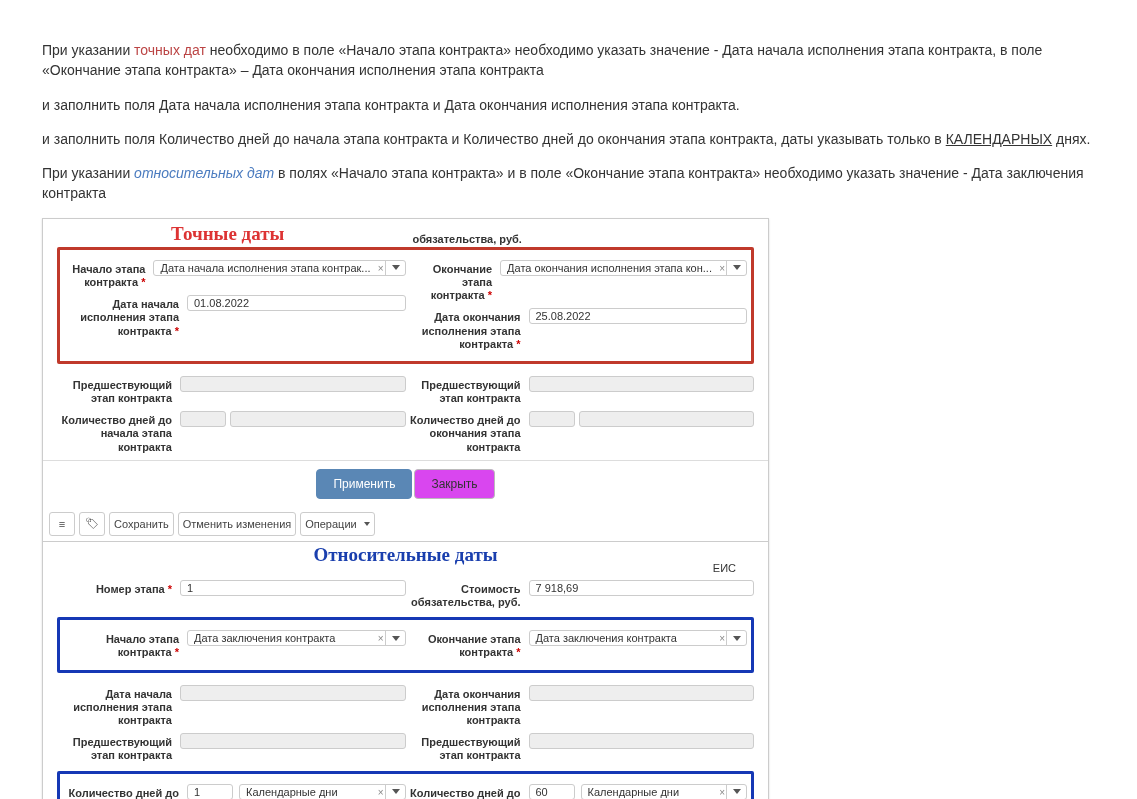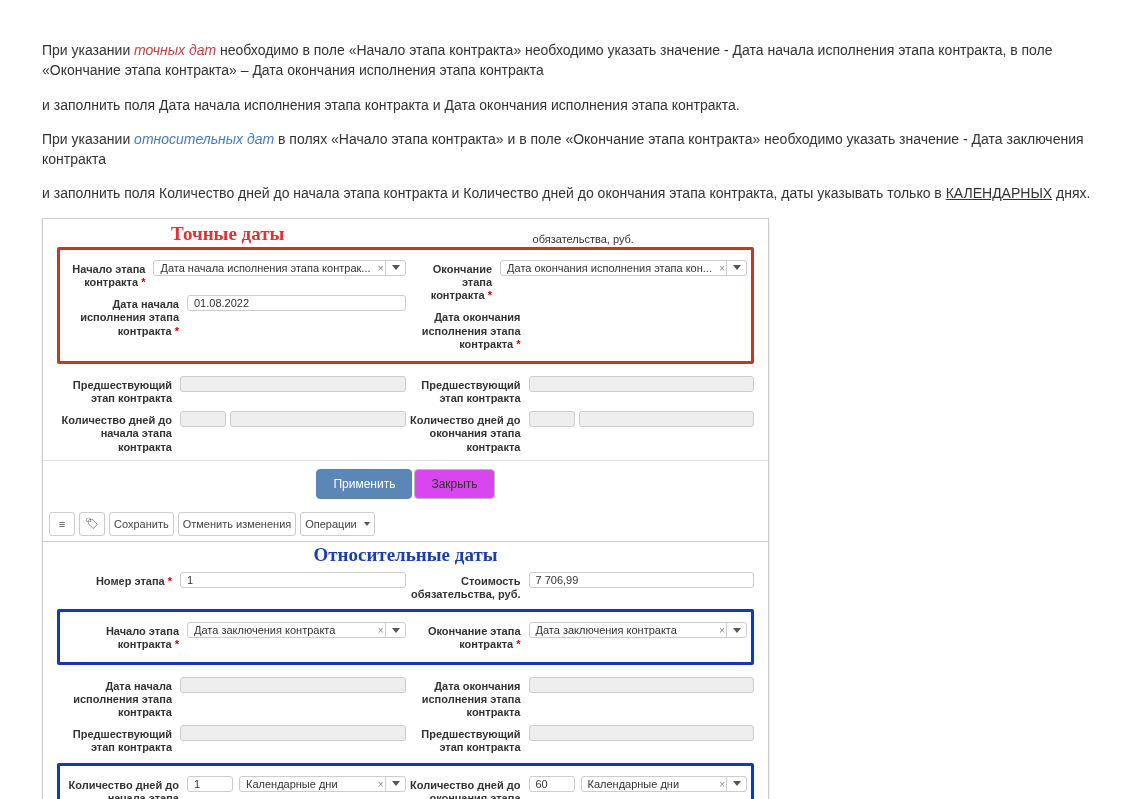--- a/index.html
+++ b/index.html
@@ -1,26 +1,26 @@
 <!DOCTYPE html>
 <html><head>
 <meta charset="utf-8">
 <style>
 html,body{margin:0;padding:0;font-family:Arial,Helvetica,sans-serif;font-size:13px;color:#333;background:#fff}
 .page{max-width:1090px;padding:40px 24px 24px 42px}
 .para{font-size:14px;line-height:1.45;margin:0 0 14px 0}
-.em-red{color:#b44;font-style:italic}
+.em-red{color:#b44;}
 .em-blue{color:#4a7bbf;font-style:italic}
 .ul{text-decoration:underline}
 
 .shot{border:1px solid #ccc;box-shadow:0 1px 2px rgba(0,0,0,.15);background:#fff;position:relative;width:725px;margin-top:6px}
 .form-body{padding:0 14px}
 .shot-title{color:#d33;font-family:"Times New Roman",serif;font-weight:700;font-size:19px;text-align:center;padding:4px 0 0 0}
 .shot-title2{color:#1a3fae;font-family:"Times New Roman",serif;font-weight:700;font-size:19px;text-align:center;padding:2px 0 0 0}
-.top-note{font-size:11px;color:#333;font-weight:400;text-align:center}
+.top-note{font-size:11px;color:#333;font-weight:700;text-align:left}
 .two-col{display:flex;}
 .col{flex:1;min-width:0}
 .row{display:flex;align-items:flex-start;gap:8px;margin:6px 0}
 .lbl{width:115px;text-align:right;font-size:11px;line-height:1.2;padding-top:3px;color:#333}
 .lbl.bold{font-weight:700}
 .req::after{content:" *";color:#c00}
 .field{flex:1;display:flex;gap:4px;align-items:center}
 .inp,.sel{height:16px;border:1px solid #ccc;border-radius:3px;background:#fff;padding:0 6px;font-size:11px;color:#333;box-sizing:border-box;width:100%;display:flex;align-items:center;white-space:nowrap;overflow:hidden;text-overflow:ellipsis}
 .inp.dis,.sel.dis{background:#eee}
 .sel-wrap{position:relative;flex:1;display:flex}
@@ -47,24 +47,24 @@
 </style>
 </head>
 <body>
 <div class="page">
 
 <p class="para">
   <span>При указании </span><span class="em-red">точных дат</span><span> необходимо в поле «Начало этапа контракта» необходимо указать значение - Дата начала исполнения этапа контракта, в поле «Окончание этапа контракта» – Дата окончания исполнения этапа контракта</span>
 </p>
 <p class="para">и заполнить поля Дата начала исполнения этапа контракта и Дата окончания исполнения этапа контракта.</p>
 <p class="para">
-  <span>При указании </span><span class="em-blue">относительных дат</span><span> в полях «Начало этапа контракта» и в поле «Окончание этапа контракта» необходимо указать значение - Дата заключения контракта</span>
+  <span>и заполнить поля Количество дней до начала этапа контракта и Количество дней до окончания этапа контракта, даты указывать только в </span><span class="ul">КАЛЕНДАРНЫХ</span><span> днях.</span>
 </p>
 <p class="para">
-  <span>и заполнить поля Количество дней до начала этапа контракта и Количество дней до окончания этапа контракта, даты указывать только в </span><span class="ul">КАЛЕНДАРНЫХ</span><span> днях.</span>
+  <span>При указании </span><span class="em-blue">относительных дат</span><span> в полях «Начало этапа контракта» и в поле «Окончание этапа контракта» необходимо указать значение - Дата заключения контракта</span>
 </p>
 
 <div class="shot">
   <div class="form-body">
     <div class="shot1-head">
       <div class="left">
             <div class="shot-title">Точные даты</div>
           </div>
       <div class="right">
             <div class="top-note">обязательства, руб.</div>
@@ -97,20 +97,23 @@
             <div class="field">
               <div class="sel-wrap">
                 <div class="sel">Дата окончания исполнения этапа кон...</div>
                 <span class="sel-x">×</span>
                 <span class="sel-caret"></span>
               </div>
             </div>
           </div>
           <div class="row">
             <div class="lbl bold req">Дата окончания исполнения этапа контракта</div>
+            <div class="field">
+                  <div class="inp">25.08.2022</div>
+                </div>
           </div>
         </div>
       </div>
     </div>
 
     <div class="two-col">
       <div class="col">
         <div class="row">
           <div class="lbl bold">Предшествующий этап контракта</div>
           <div class="field">
@@ -151,35 +154,36 @@
   <div class="toolbar">
     <div class="tb-btn tb-icon">≡</div>
     <div class="tb-btn tb-icon">🏷</div>
     <div class="tb-btn">Сохранить</div>
     <div class="tb-btn">Отменить изменения</div>
     <div class="tb-btn caret-sm">Операции</div>
   </div>
 
   <div class="form-body">
     <div class="shot-title2">Относительные даты</div>
+    <div class="sub-right">ЕИС</div>
 
     <div class="two-col">
       <div class="col">
         <div class="row">
           <div class="lbl bold req">Номер этапа</div>
           <div class="field">
                 <div class="inp">1</div>
               </div>
         </div>
       </div>
       <div class="col">
         <div class="row">
           <div class="lbl bold">Стоимость обязательства, руб.</div>
           <div class="field">
-                <div class="inp">7 706,99</div>
+                <div class="inp">7 918,69</div>
               </div>
         </div>
       </div>
     </div>
 
     <div class="box-blue">
       <div class="two-col">
         <div class="col">
           <div class="row">
             <div class="lbl bold req">Начало этапа контракта</div>

